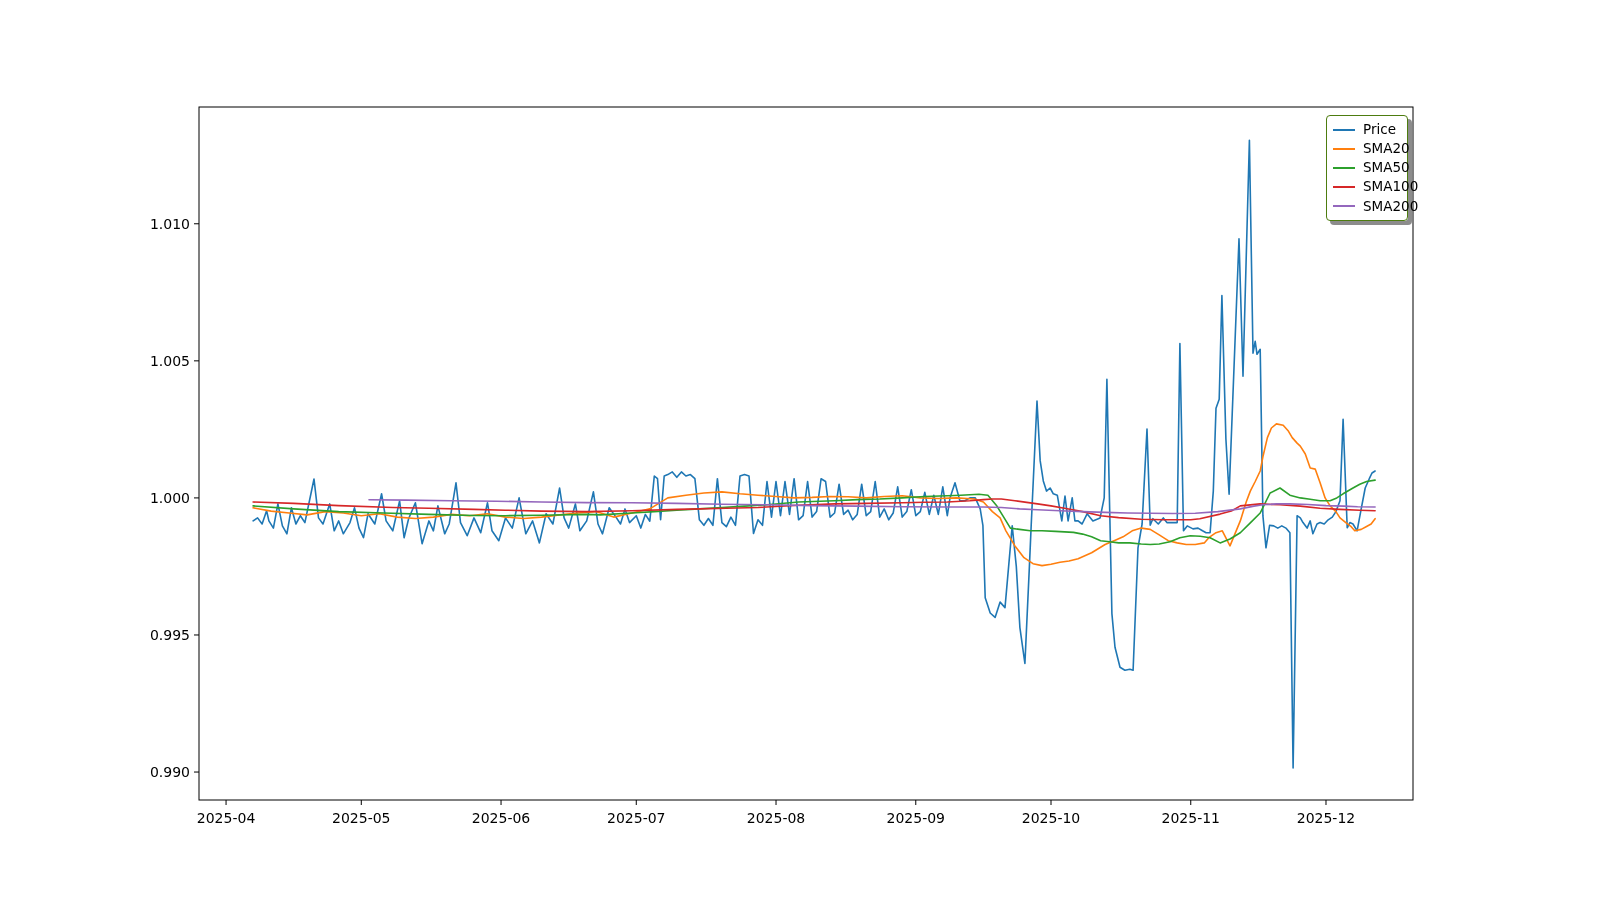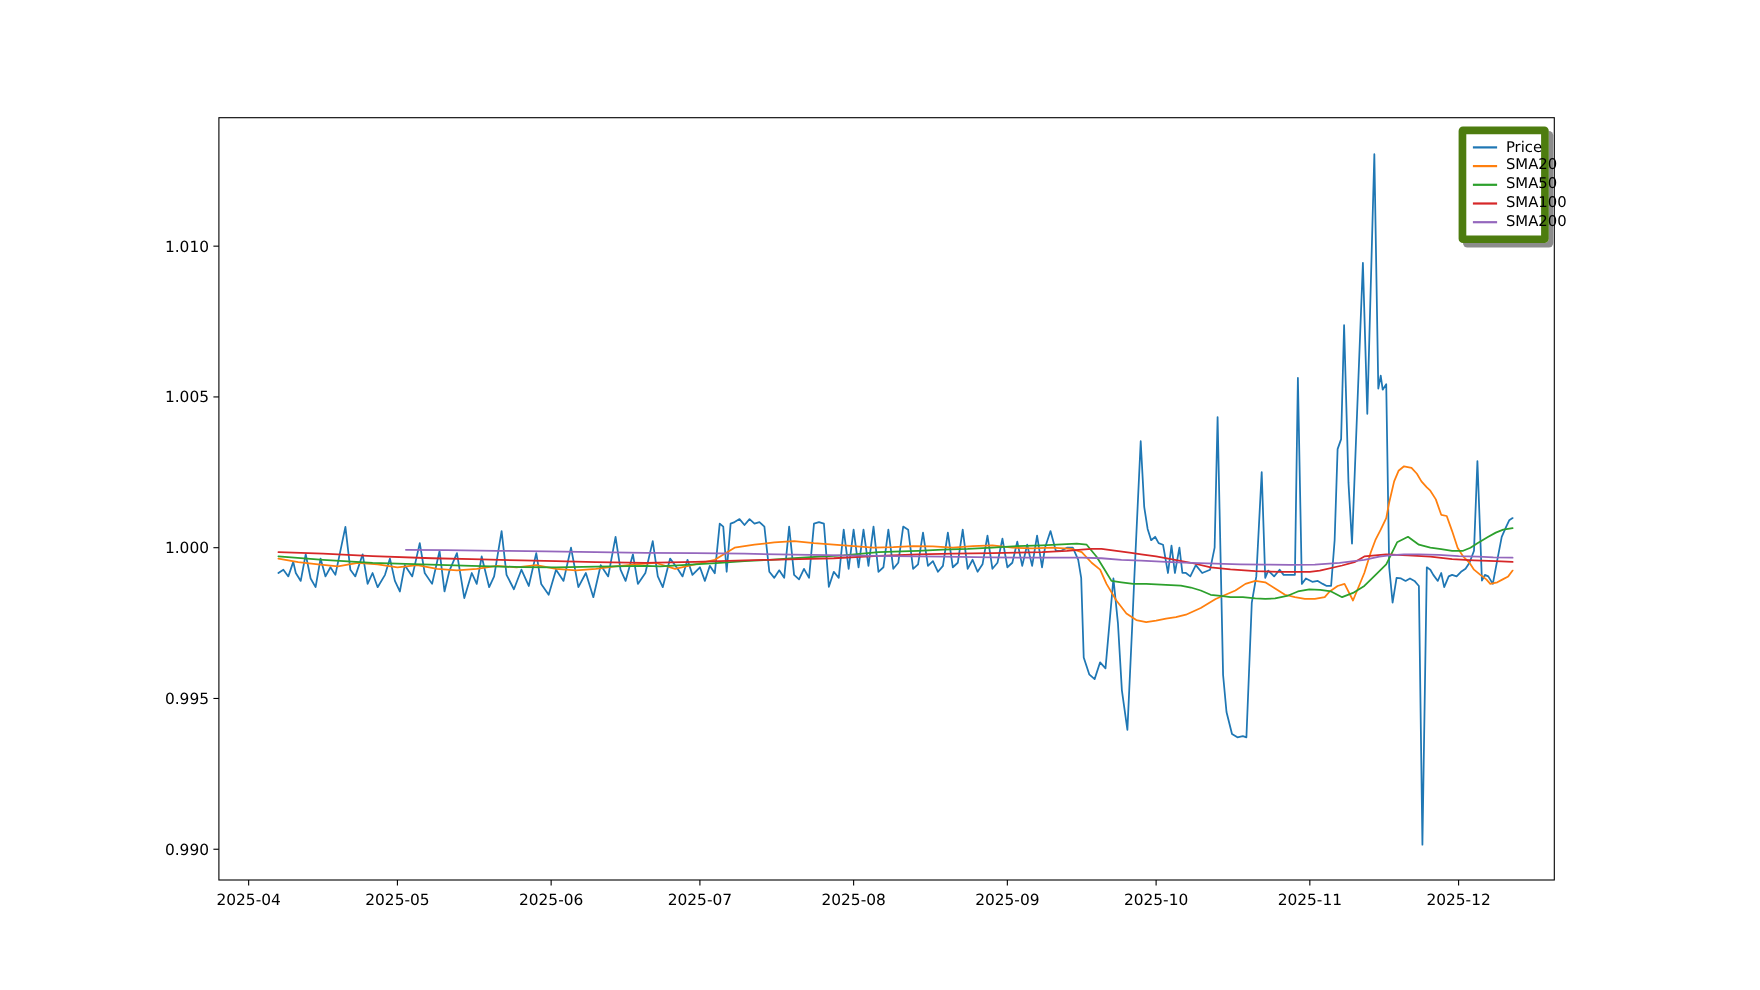--- a/index.html
+++ b/index.html
@@ -1,21 +1,21 @@
 <!DOCTYPE html>
 <html><head>
 <meta charset="utf-8">
 <style>
   html,body{margin:0;padding:0;background:#ffffff;}
   #figure{position:relative;width:1600px;height:900px;background:#ffffff;
           font-family:"DejaVu Sans", sans-serif;overflow:hidden;}
   #plot-svg{position:absolute;left:0;top:0;}
   .ticklabel{font-size:14px;fill:#000000;}
   #legend{position:absolute;left:1326px;top:115px;width:82px;height:106px;
-          background:rgba(255,255,255,0.92);border:7px solid #4d7c0f;border-radius:4px;
+          background:rgba(255,255,255,0.92);border:1px solid #4d7c0f;border-radius:4px;
           box-shadow:4px 4px 0 rgba(0,0,0,0.45);
           display:flex;flex-direction:column;justify-content:space-around;
           padding:4px 6px;box-sizing:border-box;z-index:5;}
   .legend-entry{display:flex;align-items:center;gap:8px;height:19px;}
   .legend-sample{display:inline-block;width:22px;height:0;border-top:2px solid #000;flex:0 0 auto;}
   .legend-label{font-size:13.5px;color:#000;white-space:nowrap;line-height:1;}
 </style>
 </head>
 <body>
 

